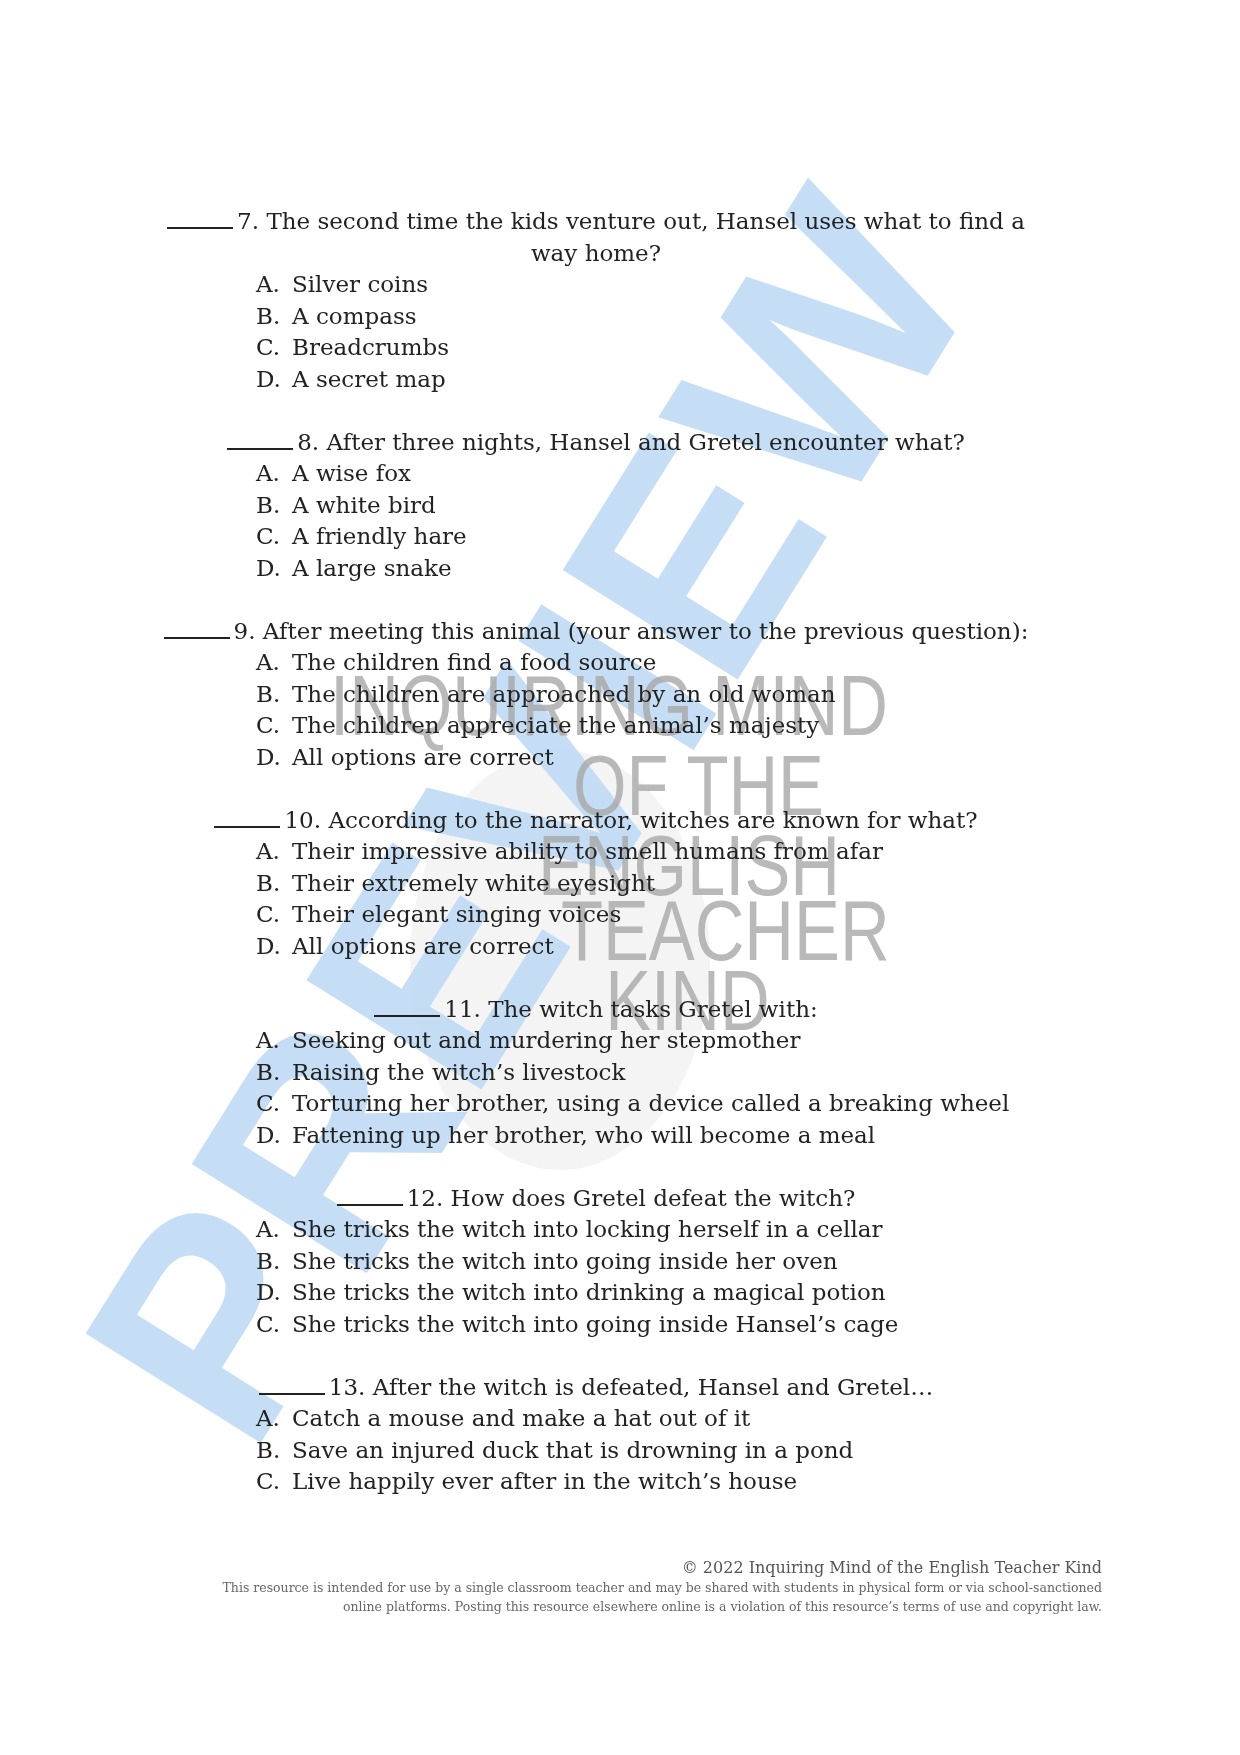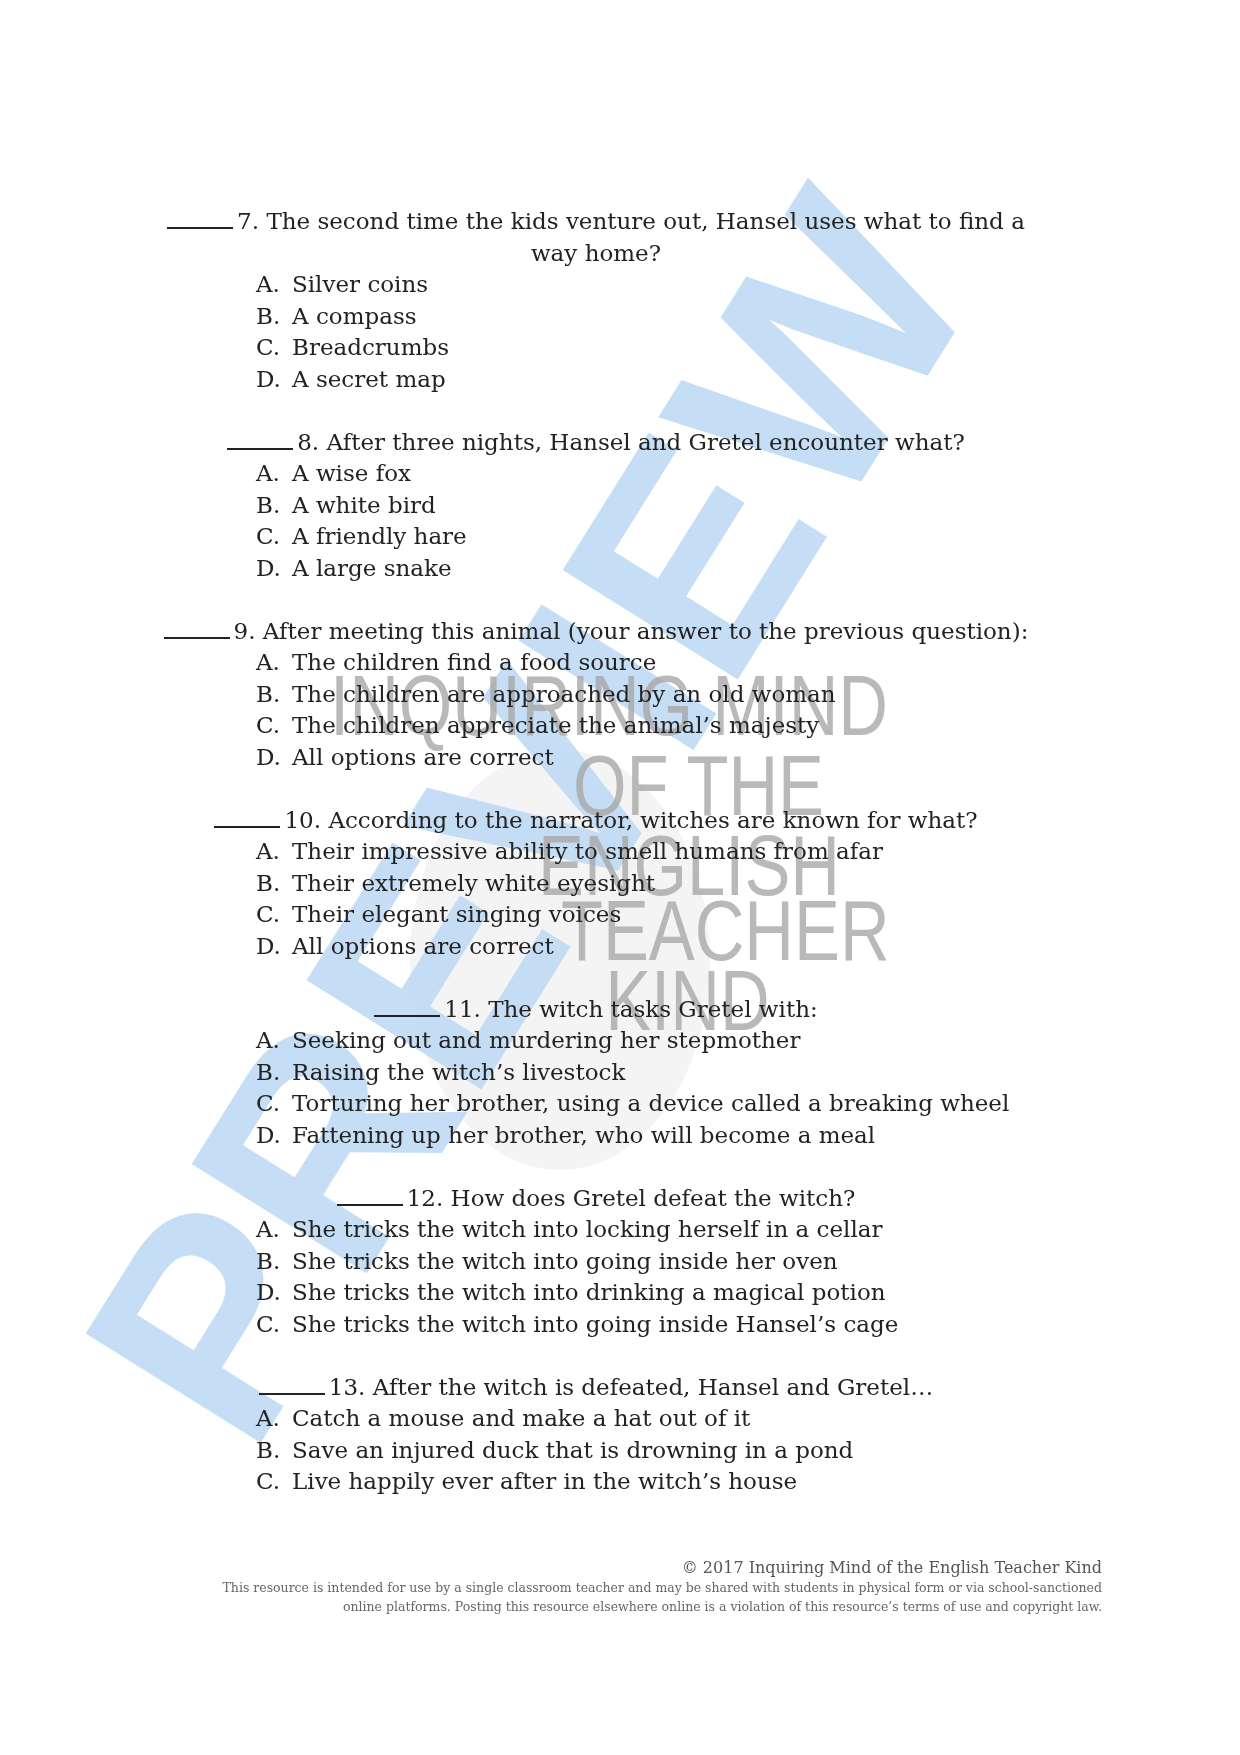--- a/index.html
+++ b/index.html
@@ -92,16 +92,16 @@
       <div class="qline"><span class="blank"></span><span>13.</span> <span>After the witch is defeated, Hansel and Gretel…</span></div>
       <ul class="opts">
         <li><span class="letter">A.</span><span>Catch a mouse and make a hat out of it</span></li>
         <li><span class="letter">B.</span><span>Save an injured duck that is drowning in a pond</span></li>
         <li><span class="letter">C.</span><span>Live happily ever after in the witch’s house</span></li>
       </ul>
     </div>
   </div>
 
 <div class="footer">
-  <div class="copy">© 2017 Inquiring Mind of the English Teacher Kind</div>
+  <div class="copy">© 2022 Inquiring Mind of the English Teacher Kind</div>
   <div class="note">This resource is intended for use by a single classroom teacher and may be shared with students in physical form or via school-sanctioned</div>
   <div class="note">online platforms.  Posting this resource elsewhere online is a violation of this resource’s terms of use and copyright law.</div>
 </div>
 
 </body></html>

